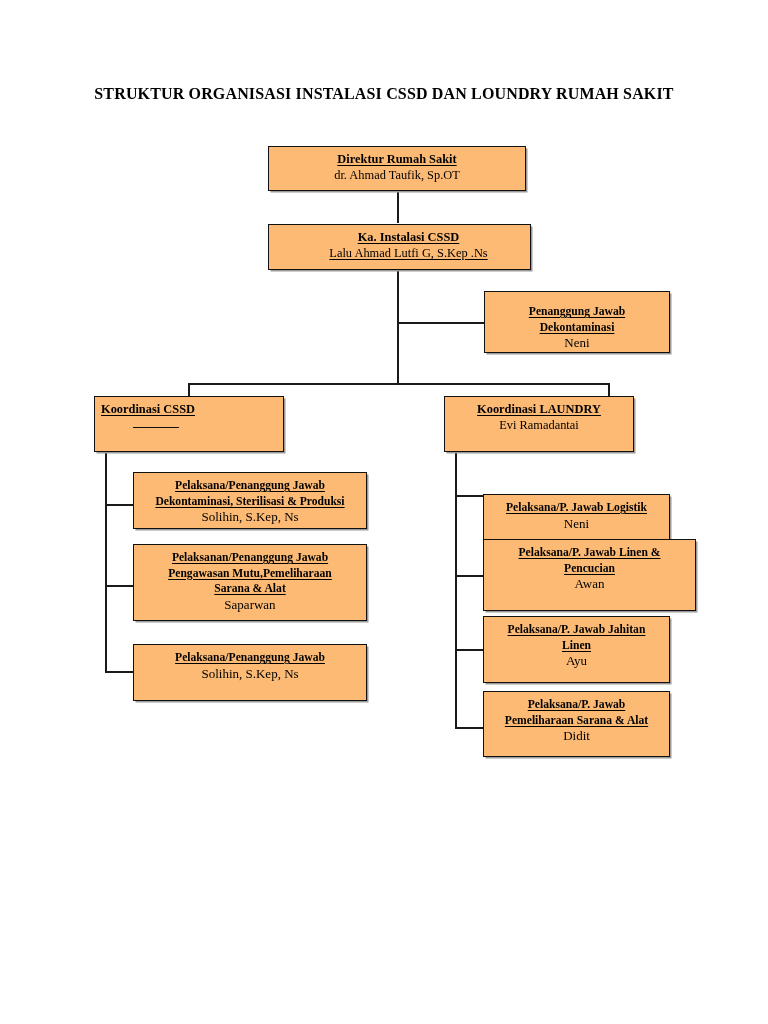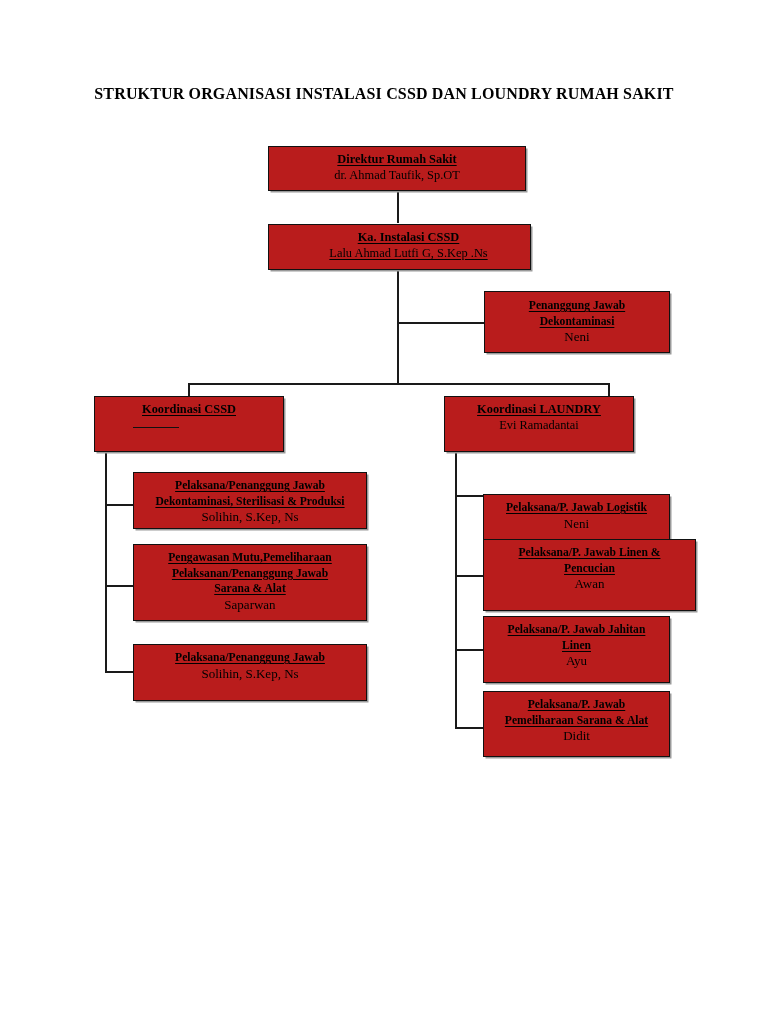--- a/index.html
+++ b/index.html
@@ -36,21 +36,21 @@
     font-size: 16px;
     letter-spacing: 0.15px;
     line-height: 20px;
   }
   .title-line { display: block; white-space: nowrap; }
 
   
   .node {
     position: absolute;
     box-sizing: border-box;
-    background: #b91c1c;
+    background: #fdba74;
     border: 1.3px solid #111111;
     box-shadow: 2px 2px 0 -0.5px #9a9a9a;
     text-align: center;
     padding: 5px 6px 4px 6px;
     line-height: 15.5px;
   }
   .node .ttl {
     display: block;
     font-weight: bold;
     text-decoration: underline;
@@ -117,45 +117,45 @@
   <div class="node big" style="left:268px; top:146px; width:258px; height:45px;">
     <span class="ttl">Direktur Rumah Sakit</span>
     <span class="nm">dr. Ahmad Taufik, Sp.OT</span>
   </div>
 
   <div class="node big" style="left:268px; top:224px; width:263px; height:46px;padding-left:24px;">
     <span class="ttl">Ka. Instalasi CSSD</span>
     <span class="ttl" style="font-weight:normal;">Lalu Ahmad Lutfi G, S.Kep .Ns</span>
   </div>
 
-  <div class="node" style="left:484px; top:291px; width:186px; height:62px; padding-top:6px;">
+  <div class="node" style="left:484px; top:291px; width:186px; height:62px; padding-top:12px;">
     <span class="ttl">Penanggung Jawab</span>
     <span class="ttl">Dekontaminasi</span>
     <span class="nm">Neni</span>
   </div>
 
-  <div class="node big" style="left:94px; top:396px; width:190px; height:56px; text-align:center;">
+  <div class="node big" style="left:94px; top:396px; width:190px; height:56px; text-align:left;">
     <span class="ttl">Koordinasi CSSD</span>
     <span class="blank-rule"></span>
   </div>
 
   <div class="node big" style="left:444px; top:396px; width:190px; height:56px;">
     <span class="ttl">Koordinasi LAUNDRY</span>
     <span class="nm">Evi Ramadantai</span>
   </div>
 
   <div class="node" style="left:133px; top:472px; width:234px; height:57px;">
     <span class="ttl">Pelaksana/Penanggung Jawab</span>
     <span class="ttl">Dekontaminasi, Sterilisasi &amp; Produksi</span>
     <span class="nm">Solihin, S.Kep, Ns</span>
   </div>
 
   <div class="node" style="left:133px; top:544px; width:234px; height:77px;">
+    <span class="ttl">Pelaksanan/Penanggung Jawab</span>
     <span class="ttl">Pengawasan Mutu,Pemeliharaan</span>
-    <span class="ttl">Pelaksanan/Penanggung Jawab</span>
     <span class="ttl">Sarana &amp; Alat</span>
     <span class="nm">Saparwan</span>
   </div>
 
   <div class="node" style="left:133px; top:644px; width:234px; height:57px;">
     <span class="ttl">Pelaksana/Penanggung Jawab</span>
     <span class="nm">Solihin, S.Kep, Ns</span>
   </div>
 
   <div class="node" style="left:483px; top:494px; width:187px; height:53px;">

